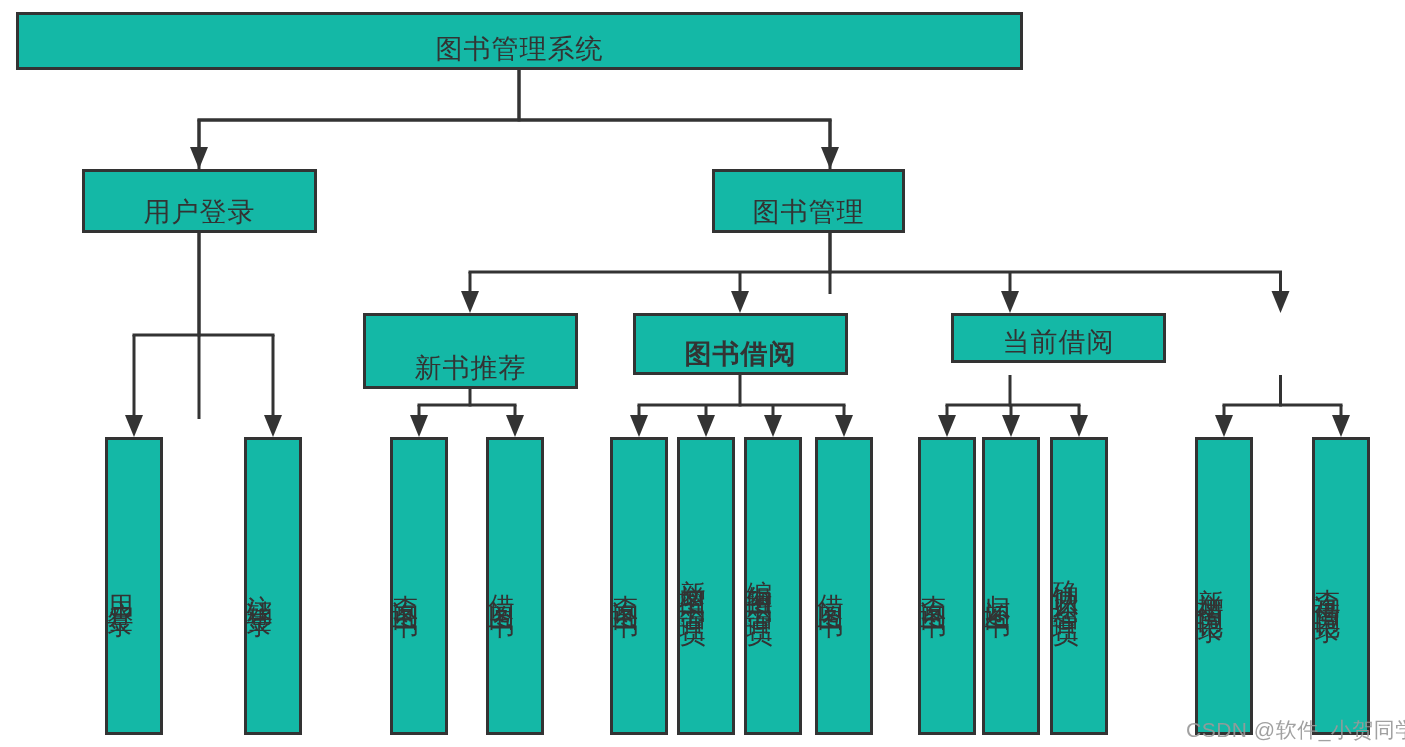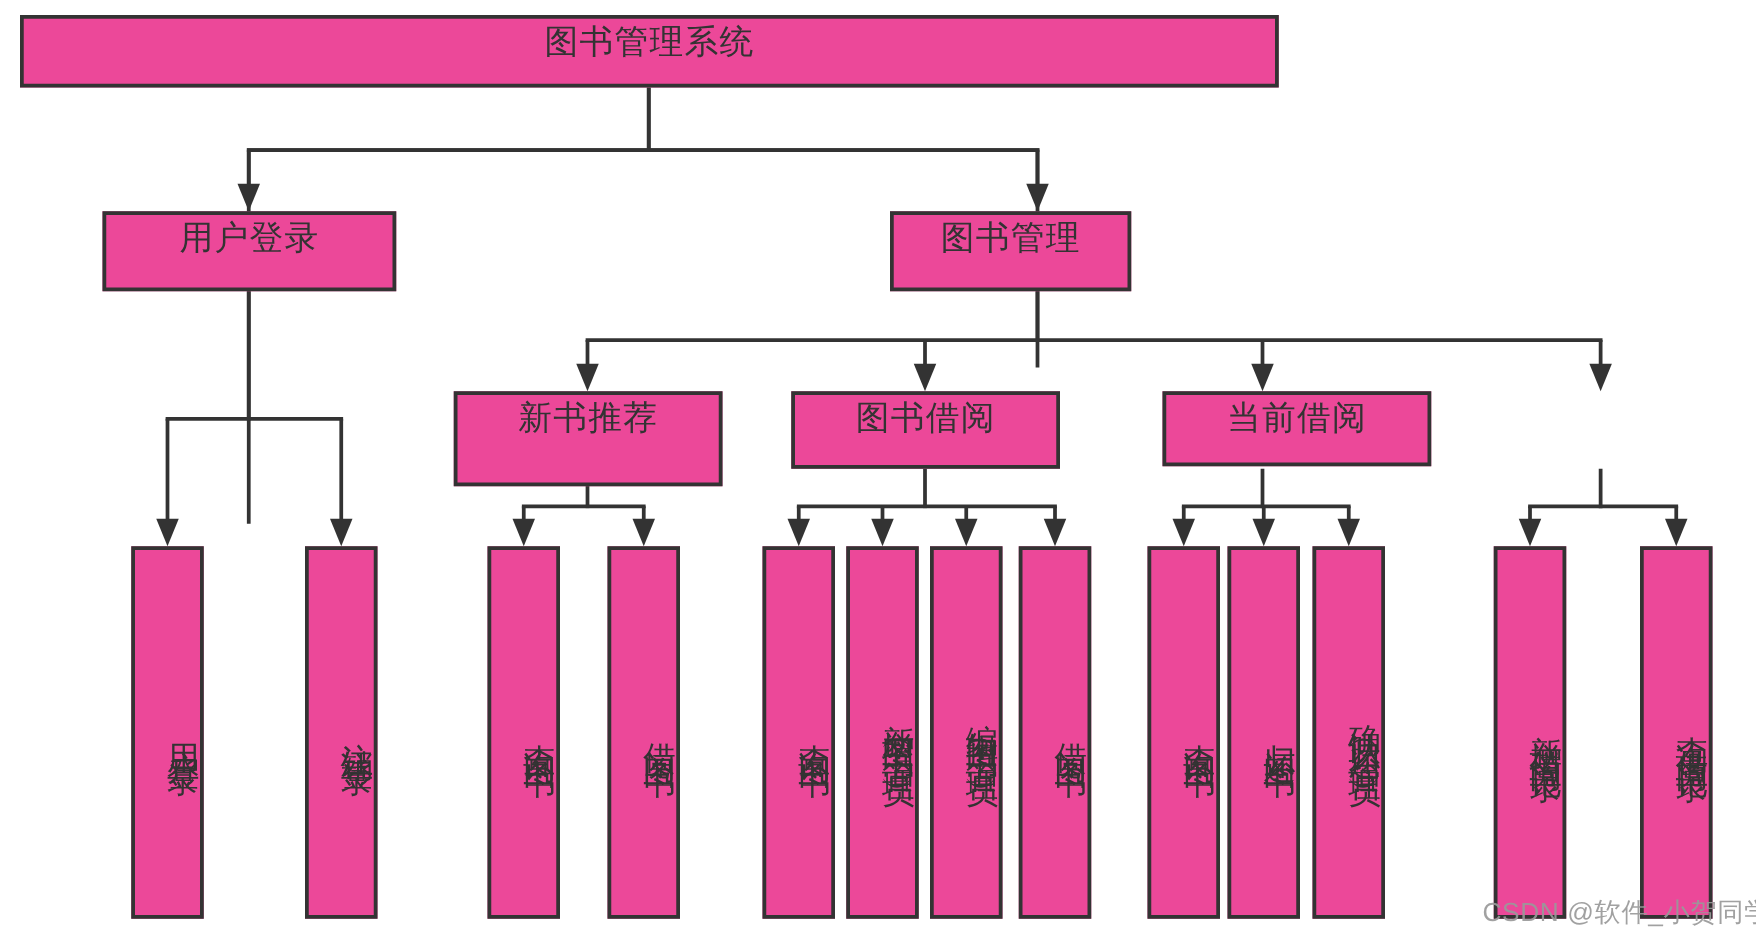--- a/index.html
+++ b/index.html
@@ -14,44 +14,44 @@
   #wires {
     position: absolute;
     left: 0; top: 0;
     width: 1405px; height: 747px;
     pointer-events: none;
   }
   .box {
     position: absolute;
     box-sizing: border-box;
     border: 3px solid #333333;
-    background: #ec4899;
+    background: #14b8a6;
     color: #333333;
     display: flex;
-    align-items: flex-start;
+    align-items: flex-end;
     justify-content: center;
     text-align: center;
   }
   .hbox { font-size: 27px; letter-spacing: 1px; }
   .vbox {
     writing-mode: vertical-rl;
     text-orientation: mixed;
     font-size: 26px;
     letter-spacing: 6px;
     line-height: 1;
   }
   
   .b-root          { left: 16px;   top: 12px;  width: 1007px; height: 58px; }
   
   .b-user-login    { left: 82px;   top: 169px; width: 235px;  height: 64px; }
   .b-book-mgmt     { left: 712px;  top: 169px; width: 193px;  height: 64px; }
   
   .b-new-book      { left: 363px;  top: 313px; width: 215px;  height: 76px; }
-  .b-book-borrow   { left: 633px;  top: 313px; width: 215px;  height: 62px; }
-  .b-cur-borrow    { left: 930px;  top: 313px; width: 215px;  height: 60px; }
+  .b-book-borrow   { left: 633px;  top: 313px; width: 215px;  height: 62px; font-weight: bold; }
+  .b-cur-borrow    { left: 951px;  top: 313px; width: 215px;  height: 50px; }
   .b-borrow-rec    { left: 1173px; top: 313px; width: 215px;  height: 62px; }
   
   .leaf { top: 437px; width: 58px; height: 298px; }
   .b-l-login   { left: 105px; }
   .b-l-logout  { left: 244px; }
   .b-l-nbq     { left: 390px; }
   .b-l-nbb     { left: 486px; }
   .b-l-bbq     { left: 610px; }
   .b-l-bba     { left: 677px; }
   .b-l-bbe     { left: 744px; }

